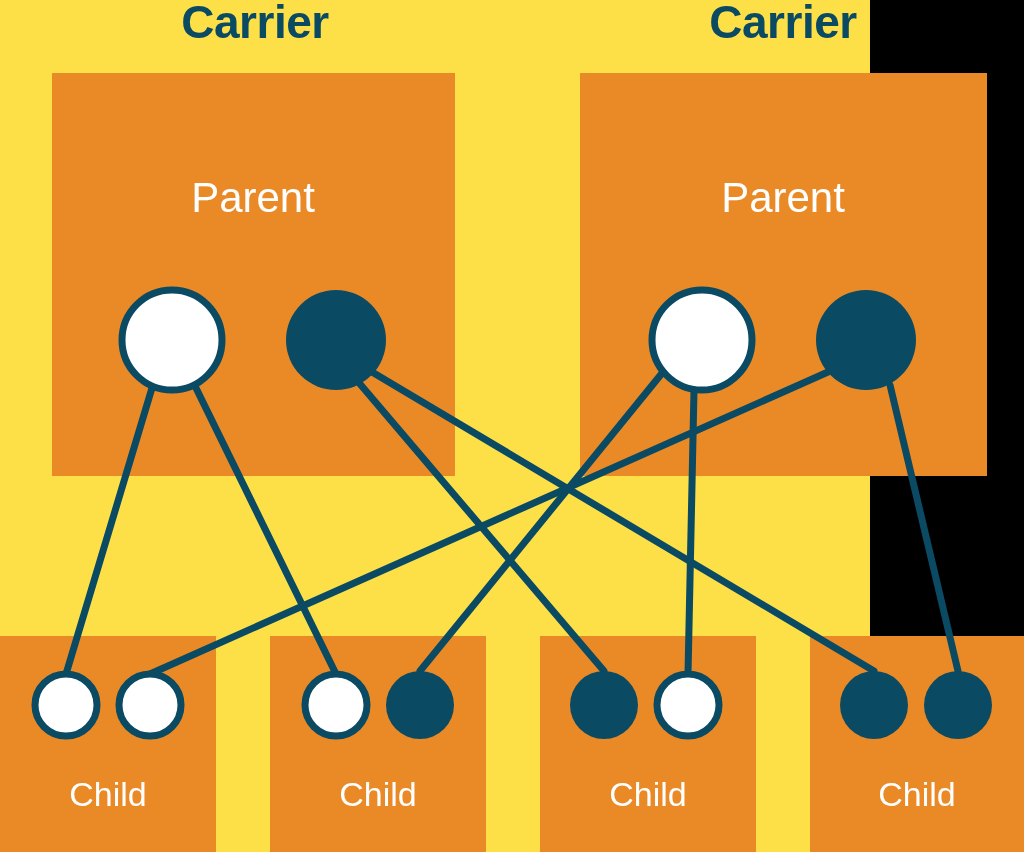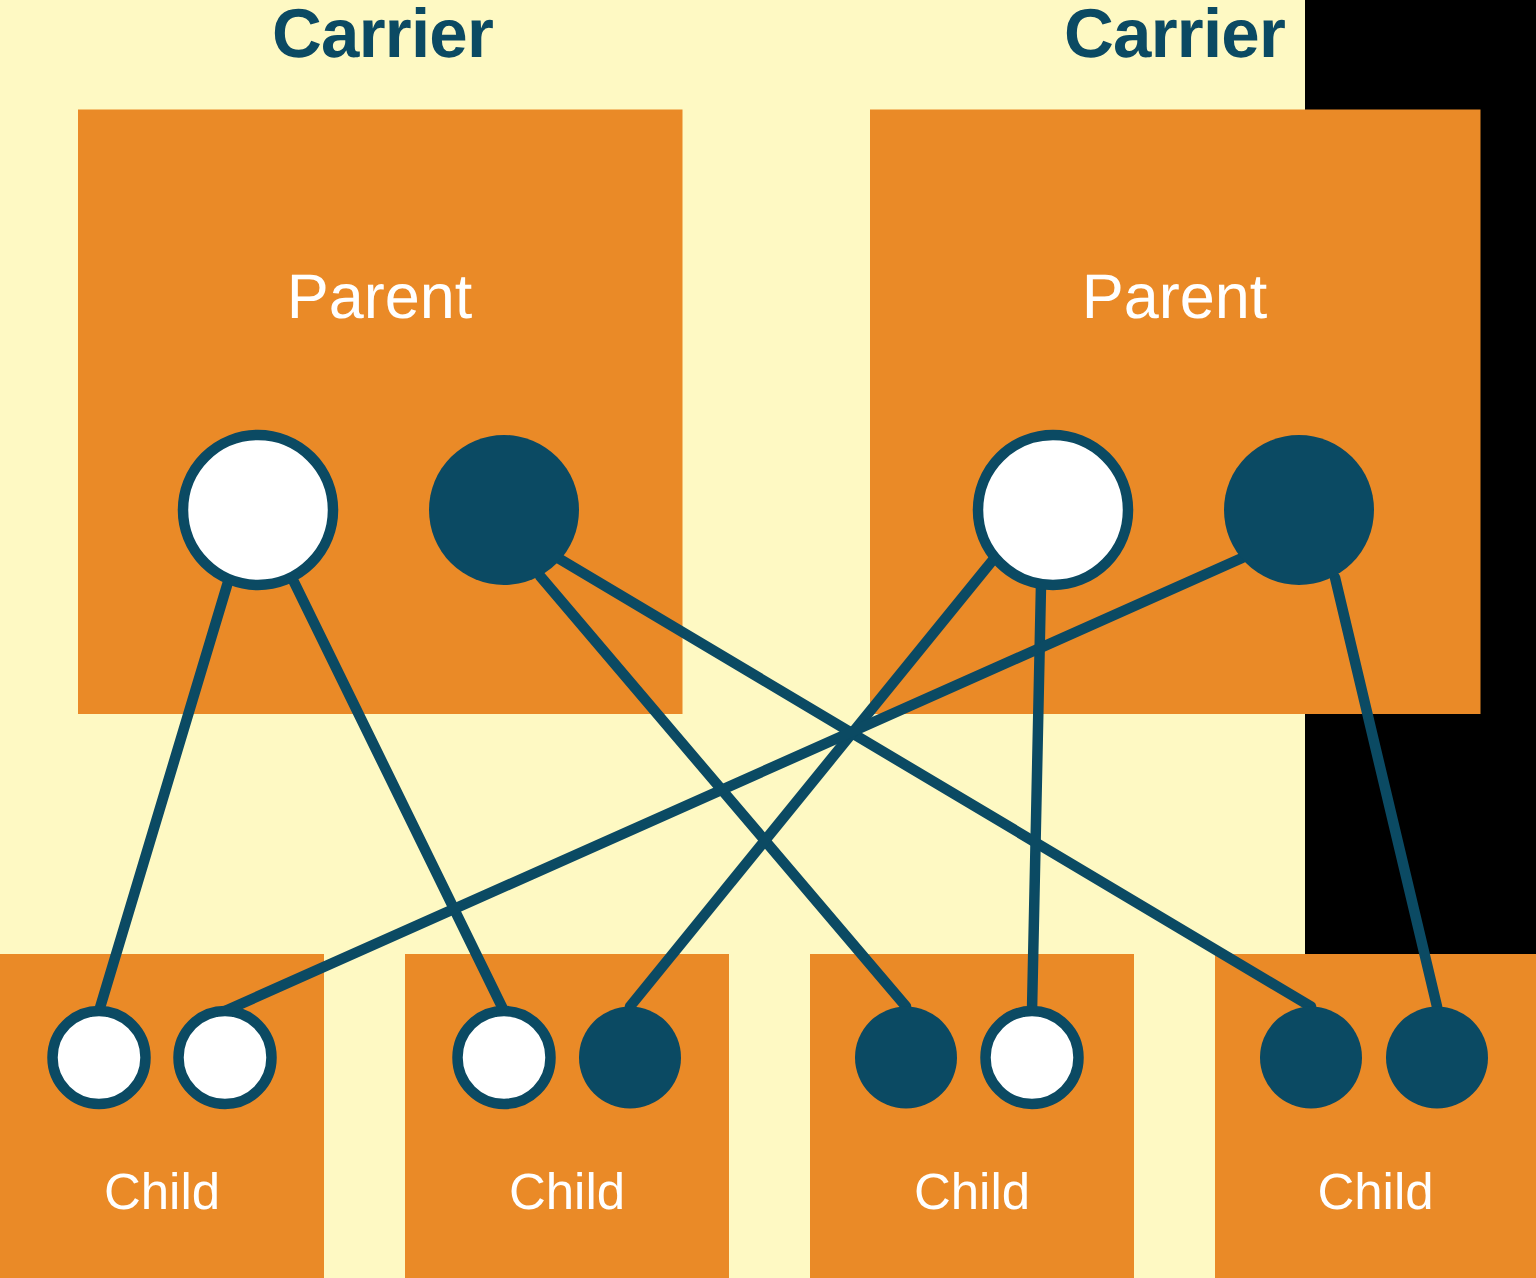--- a/index.html
+++ b/index.html
@@ -10,21 +10,21 @@
   body {
     width: 1024px;
     height: 852px;
     overflow: hidden;
     font-family: "Liberation Sans", sans-serif;
   }
   #diagram-root {
     position: relative;
     width: 870px;
     height: 852px;
-    background: #fef9c3;
+    background: #fde047;
   }
   svg.canvas {
     position: absolute;
     top: 0;
     left: 0;
     width: 1024px;
     height: 852px;
     display: block;
   }
   .carrier-label {

